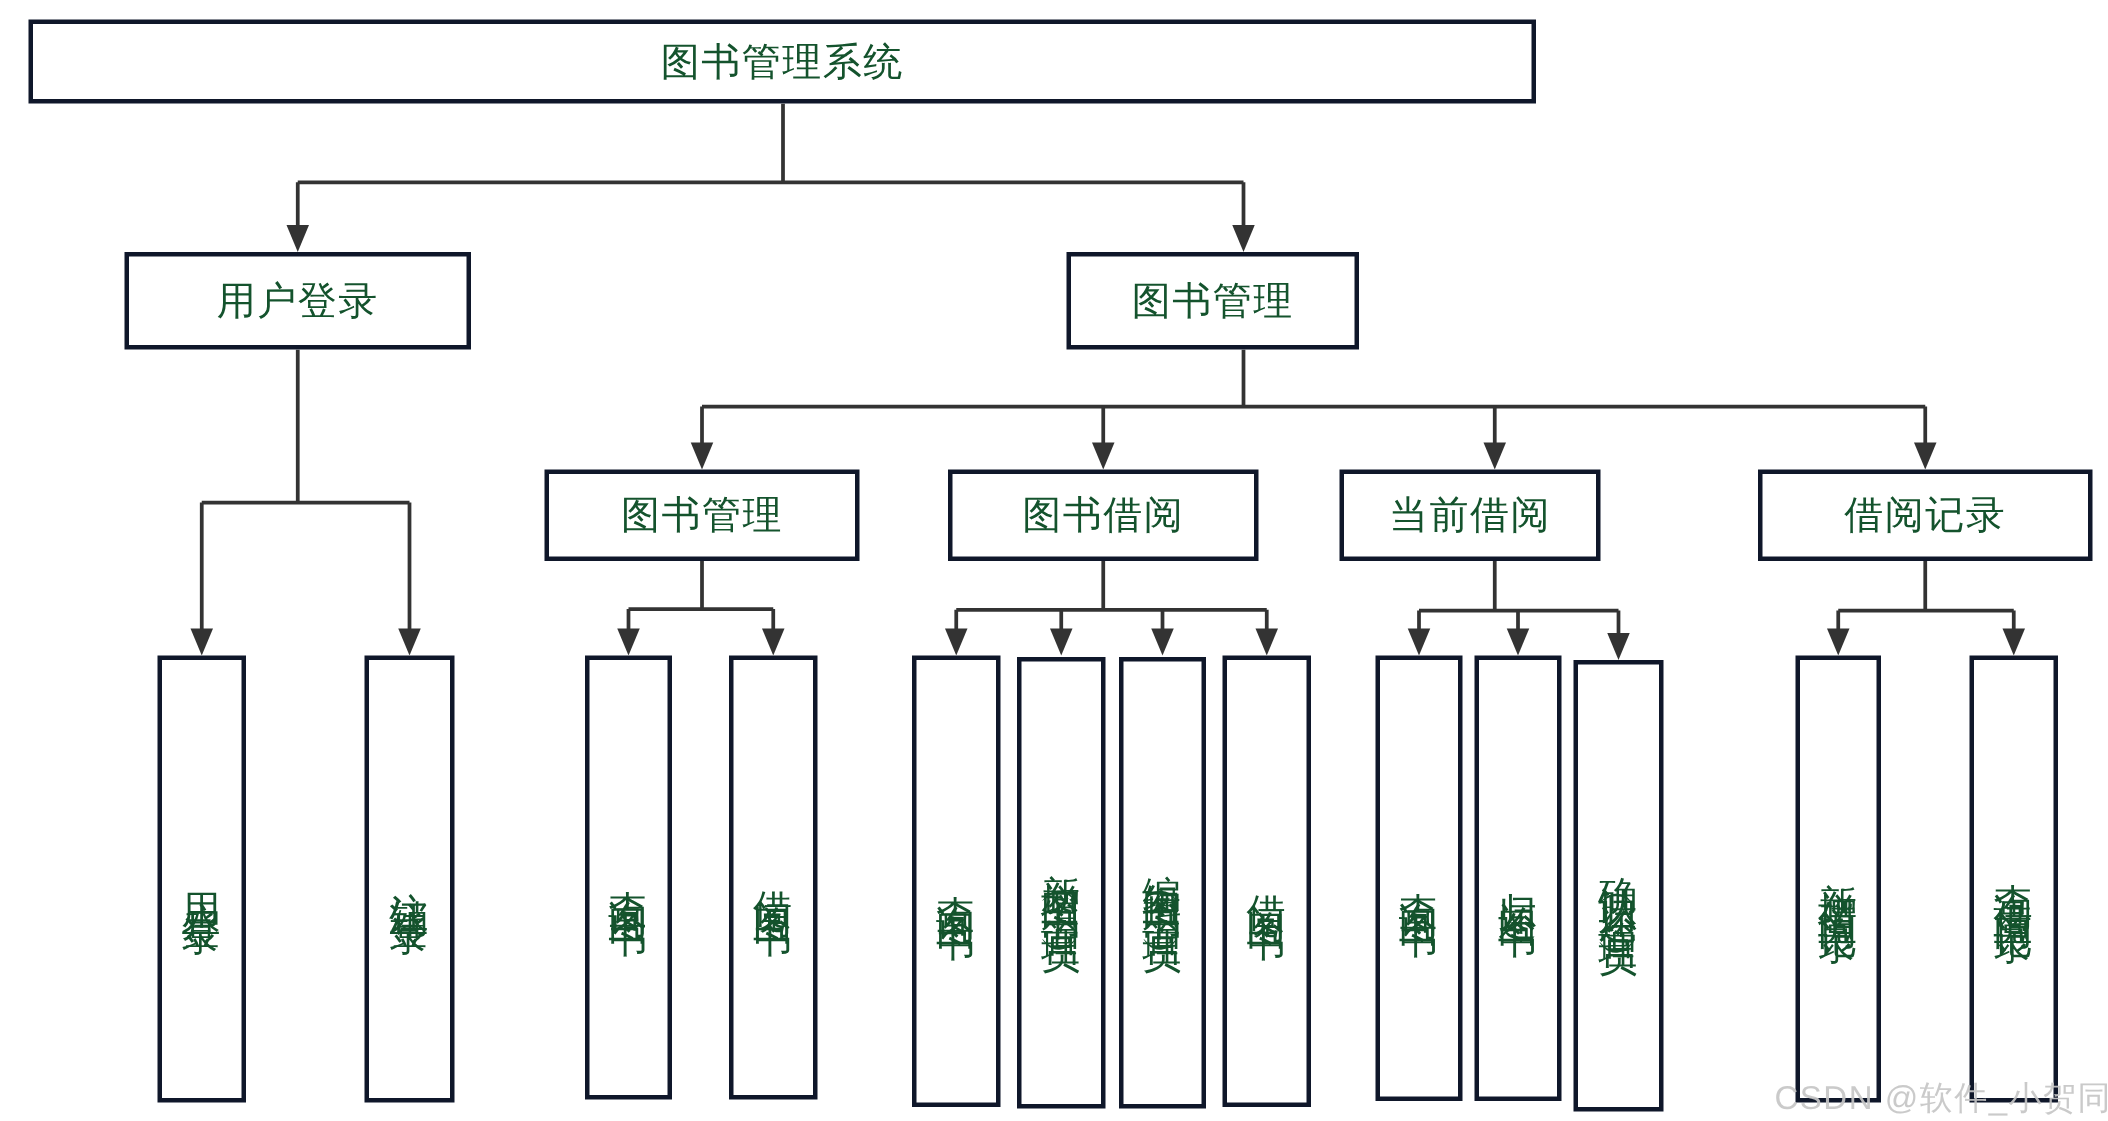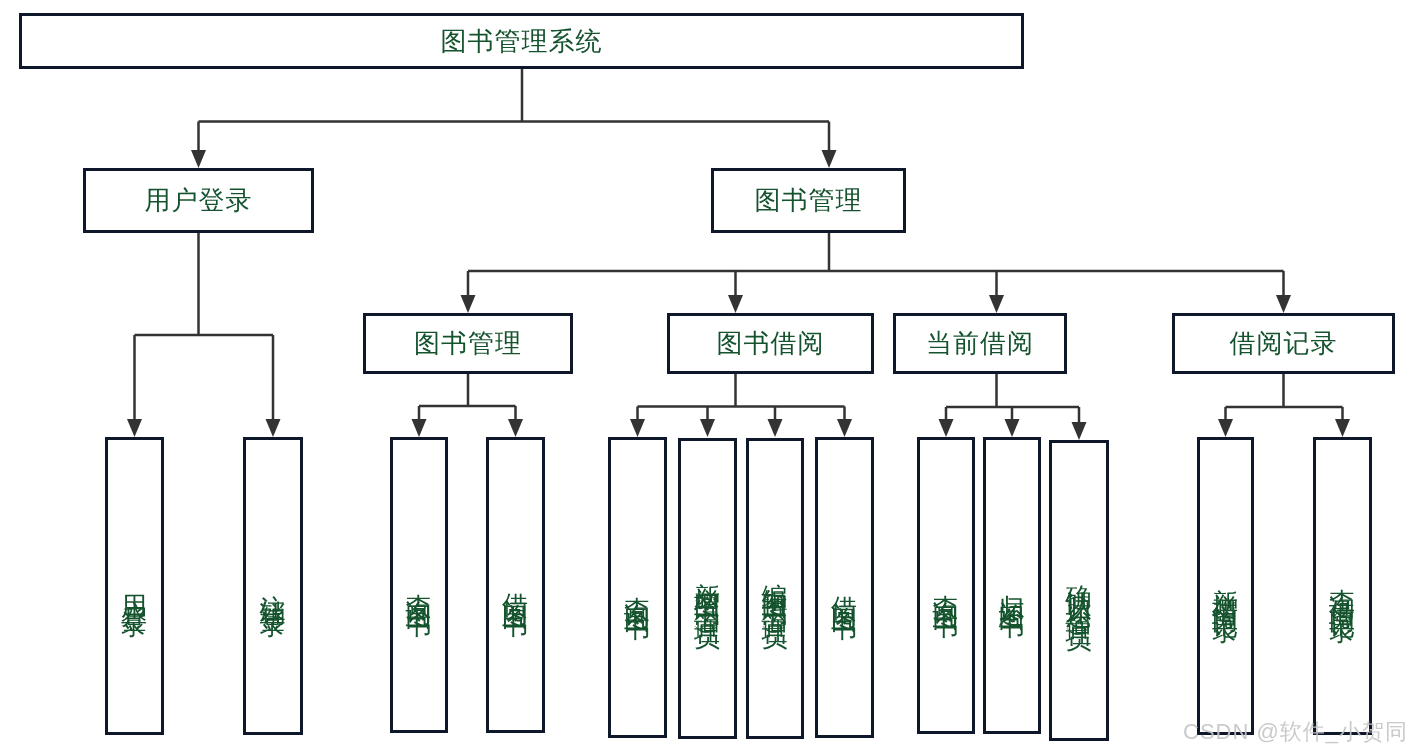--- a/index.html
+++ b/index.html
@@ -36,21 +36,21 @@
     letter-spacing: 6px;
     line-height: 1;
   }
   
   #n-root          { left: 19px;   top: 13px;  width: 1005px; height: 56px; }
   
   #n-user-login    { left: 83px;   top: 168px; width: 231px;  height: 65px; }
   #n-book-mgmt     { left: 711px;  top: 168px; width: 195px;  height: 65px; }
   
   #n-newbook       { left: 363px;  top: 313px; width: 210px;  height: 61px; }
-  #n-bookborrow    { left: 632px;  top: 313px; width: 207px;  height: 61px; margin-left: 35px; }
+  #n-bookborrow    { left: 632px;  top: 313px; width: 207px;  height: 61px; }
   #n-currentborrow { left: 893px;  top: 313px; width: 174px;  height: 61px; }
   #n-borrowrecord  { left: 1172px; top: 313px; width: 223px;  height: 61px; }
   
   #l-1a { left: 105px;  top: 437px; width: 59px; height: 298px; }
   #l-1b { left: 243px;  top: 437px; width: 60px; height: 298px; }
   #l-2a { left: 390px;  top: 437px; width: 58px; height: 296px; }
   #l-2b { left: 486px;  top: 437px; width: 59px; height: 296px; }
   #l-3a { left: 608px;  top: 437px; width: 59px; height: 301px; }
   #l-3b { left: 678px;  top: 438px; width: 59px; height: 301px; }
   #l-3c { left: 746px;  top: 438px; width: 58px; height: 301px; }

